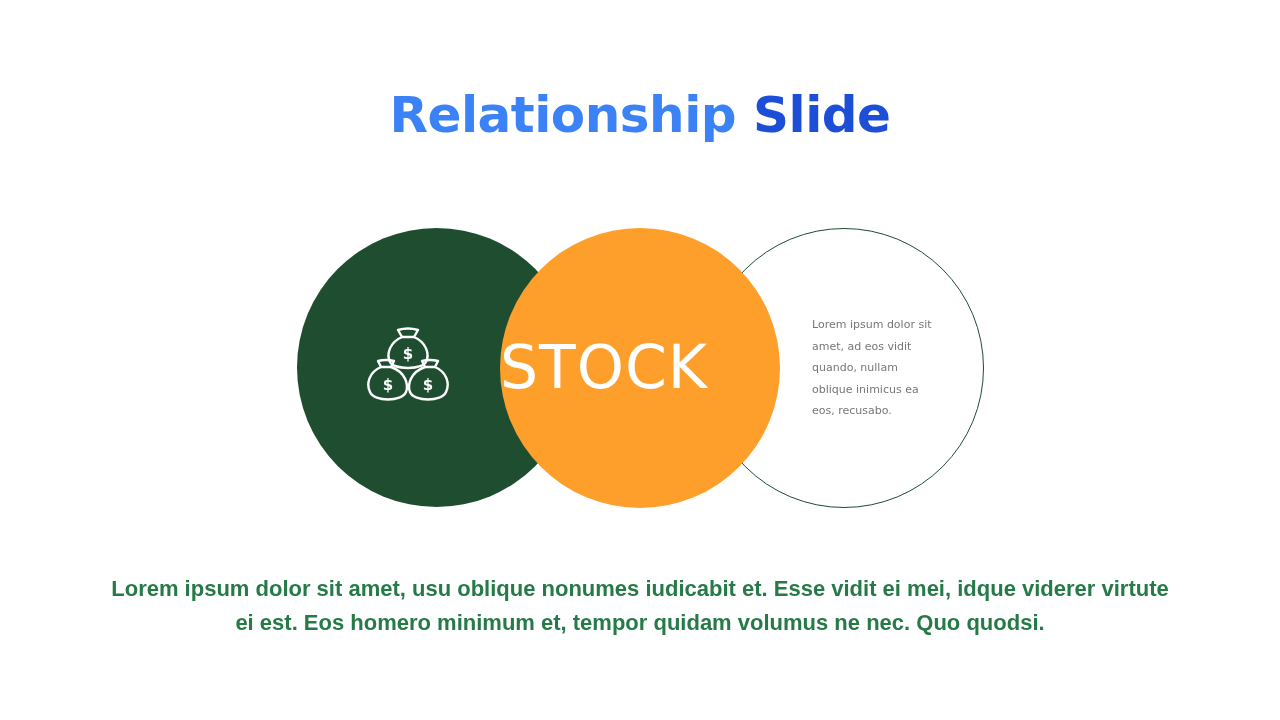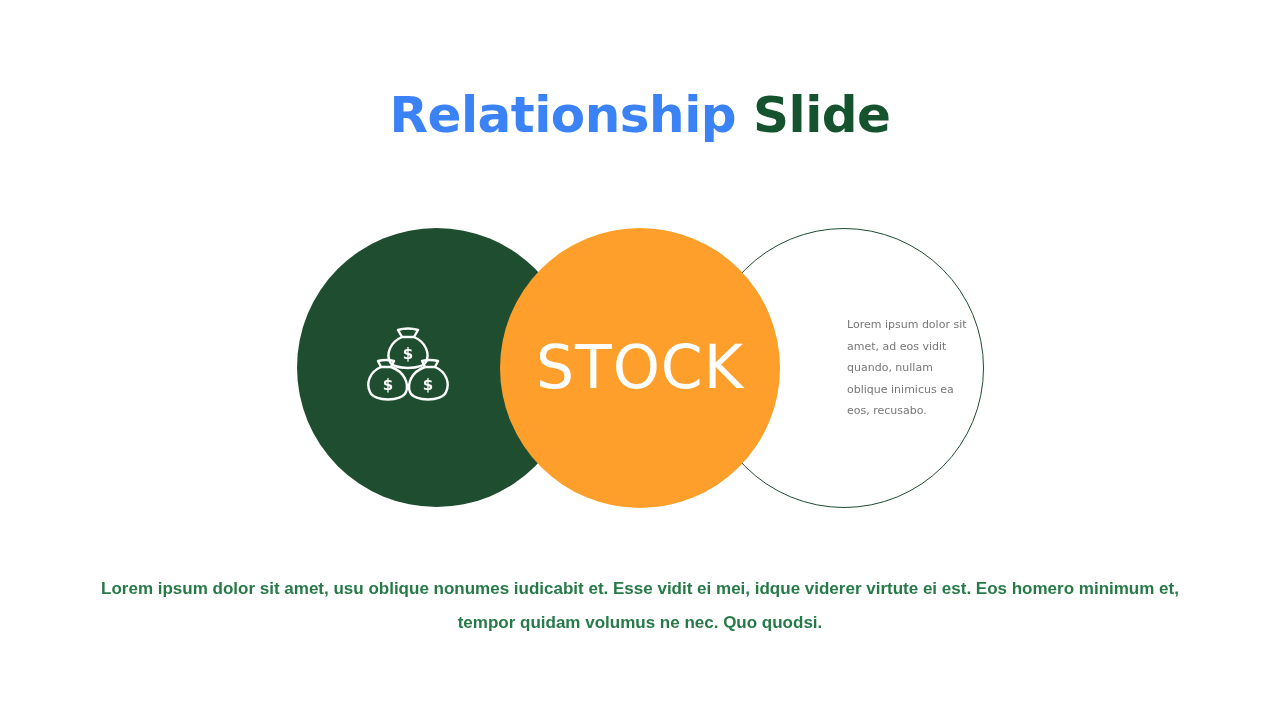--- a/index.html
+++ b/index.html
@@ -6,51 +6,50 @@
     body {
       width: 1280px; height: 720px; background: #ffffff; position: relative; overflow: hidden;
       font-family: "DejaVu Sans", sans-serif;
     }
     .title {
       position: absolute; top: 84px; left: 0; width: 1280px; text-align: center;
       font-size: 50px; font-weight: bold; letter-spacing: -0.5px; line-height: 62px;
       font-family: "DejaVu Sans", sans-serif;
     }
     .title .t1 { color: #3b82f6; }
-    .title .t2 { color: #14532d; }
+    .title .t2 { color: #1d4ed8; }
     .circle {
       position: absolute; border-radius: 50%; box-sizing: border-box;
     }
     .c-outline {
       left: 704px; top: 228px; width: 280px; height: 280px;
       border: 1px solid #1e4d30; background: #ffffff;
     }
     .c-green {
       left: 297px; top: 228px; width: 279px; height: 279px; background: #1e4d30;
     }
     .c-orange {
       left: 500px; top: 228px; width: 280px; height: 280px; background: #fd9f2a;
-      display: flex; align-items: center; justify-content: center;
+      display: flex; align-items: center; 
     }
     .stock {
       color: #ffffff; font-size: 60px; letter-spacing: 1px;
       font-family: "DejaVu Sans", sans-serif; font-weight: normal; margin-top: -2px;
     }
     .icon-wrap {
       position: absolute; left: 364px; top: 326px; width: 88px; height: 80px;
     }
     .side-text {
       position: absolute; left: 812px; top: 314px; width: 125px;
       font-size: 11px; line-height: 21.6px; color: #777777;
       font-family: "DejaVu Sans", sans-serif;
-      margin-left: 35px;
     }
     .body-text {
       position: absolute; top: 572px; left: 100px; width: 1080px; text-align: center;
-      font-size: 17px; line-height: 34px; font-weight: bold; color: #267a48;
+      font-size: 22px; line-height: 34px; font-weight: bold; color: #267a48;
       font-family: "Liberation Sans", sans-serif; letter-spacing: 0px;
     }
   </style>
 </head>
 <body>
 
 <div class="title">
   <span class="t1">Relationship</span>
   <span class="t2">Slide</span>
 </div>

